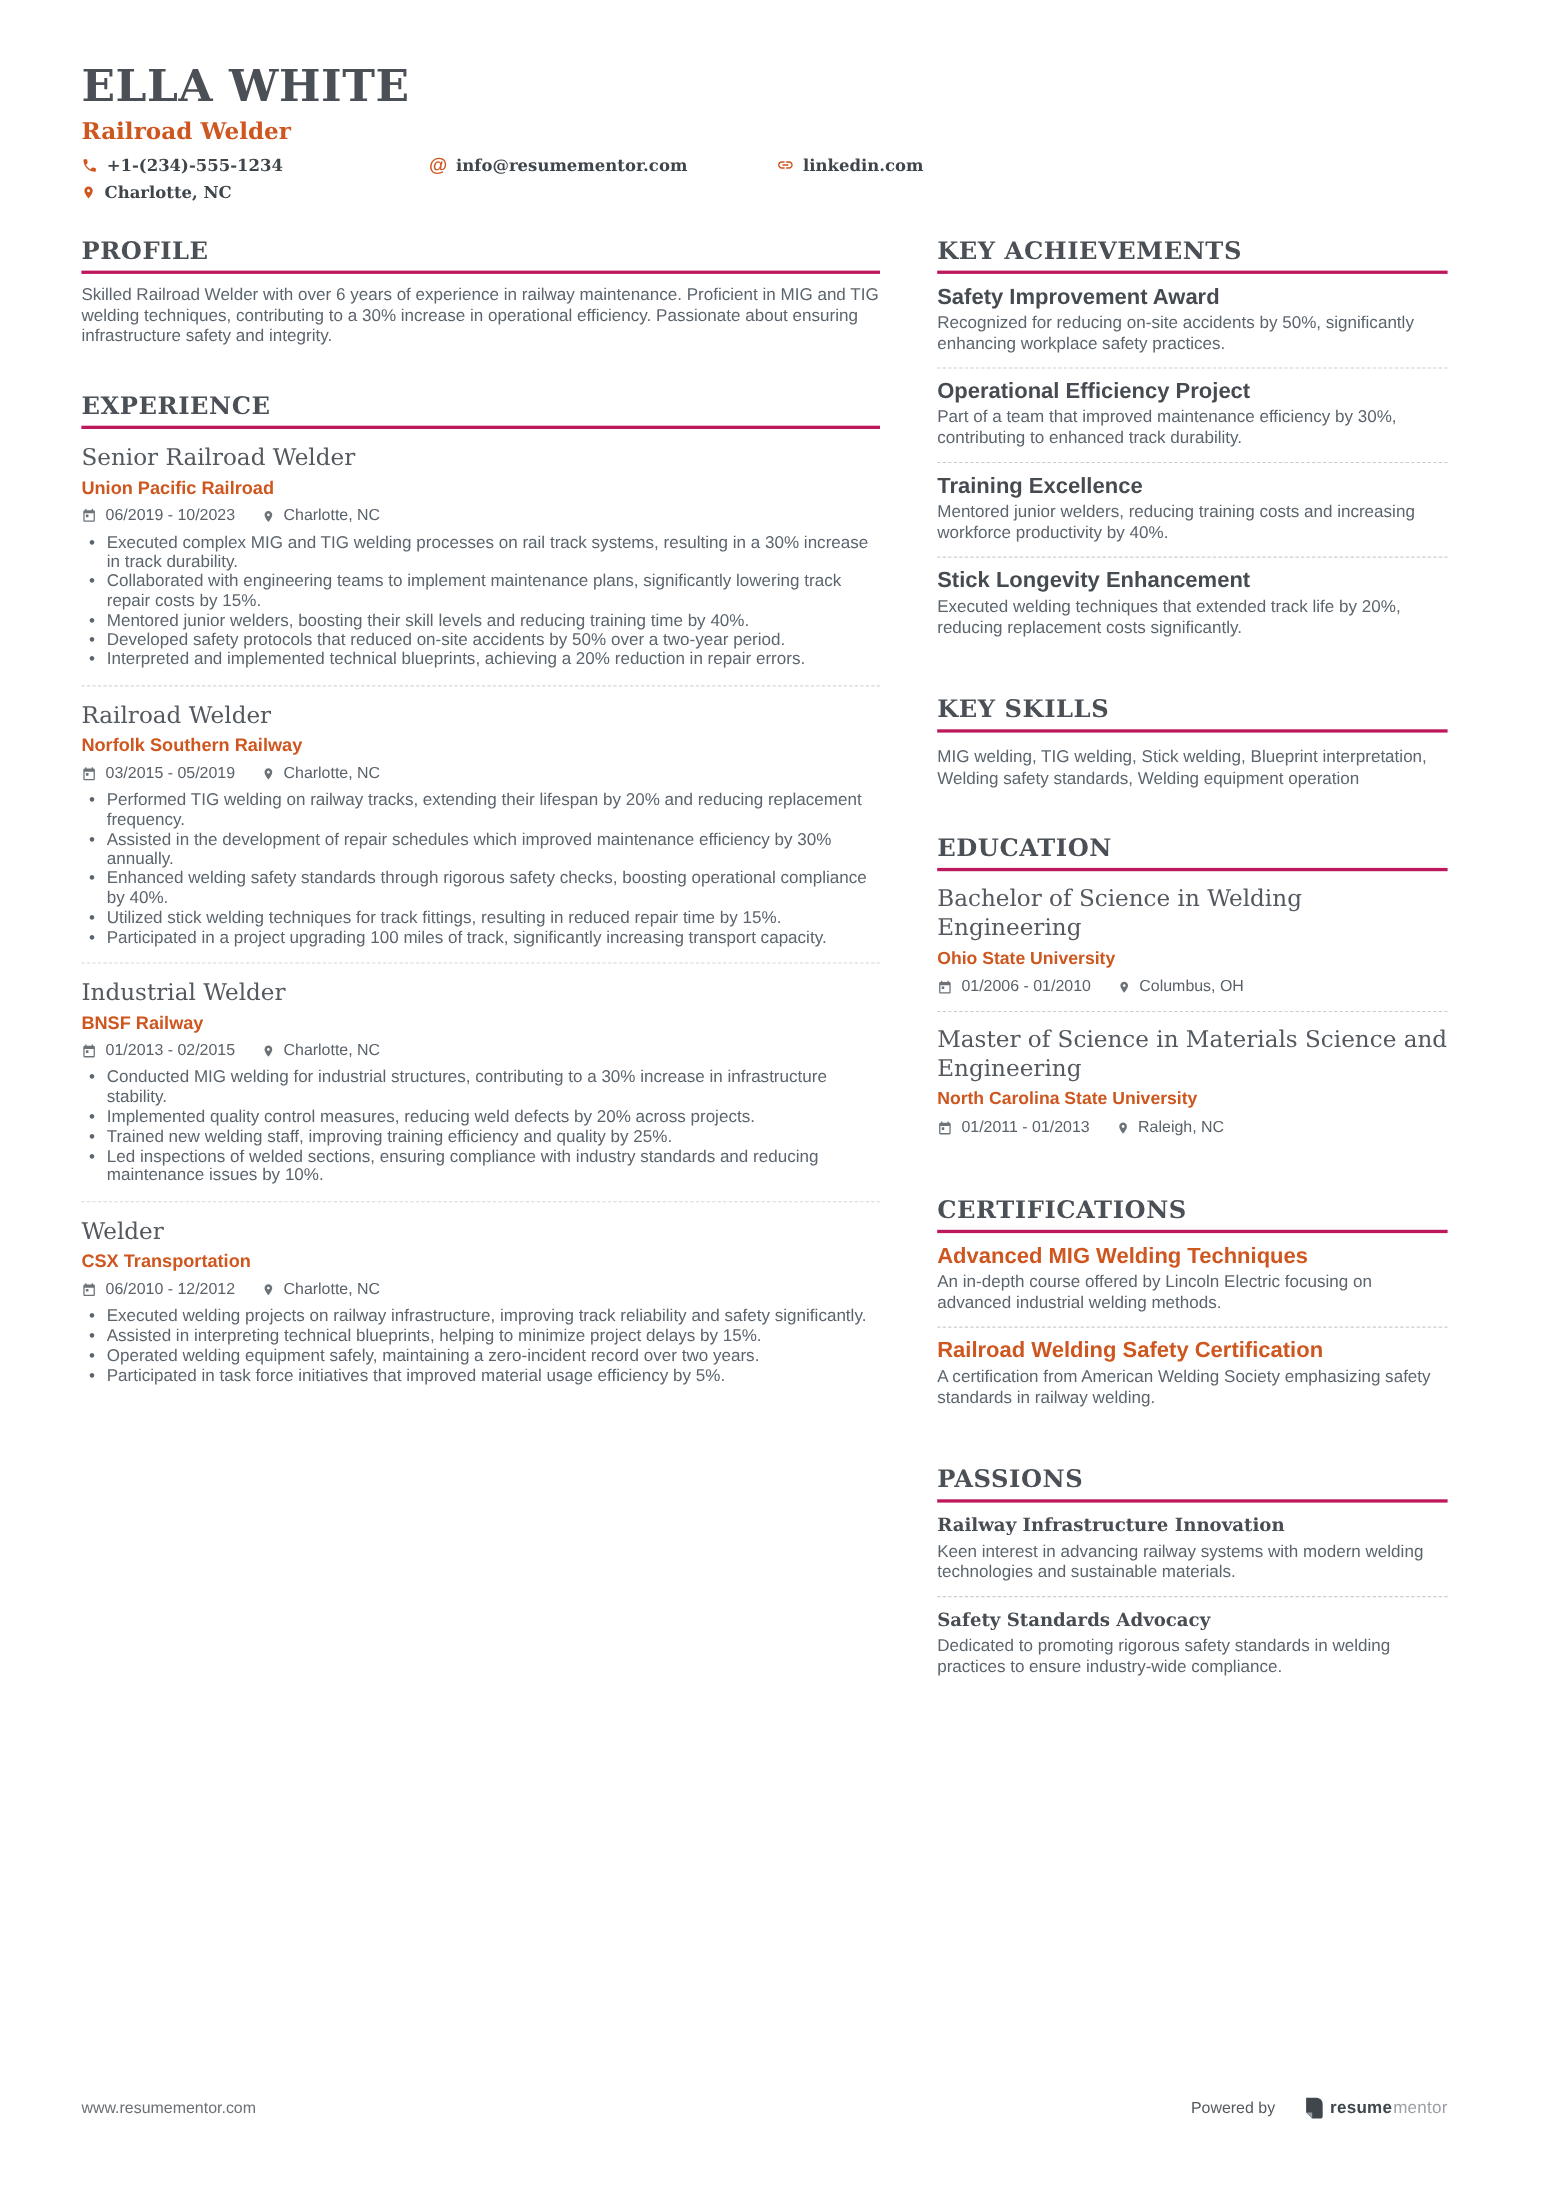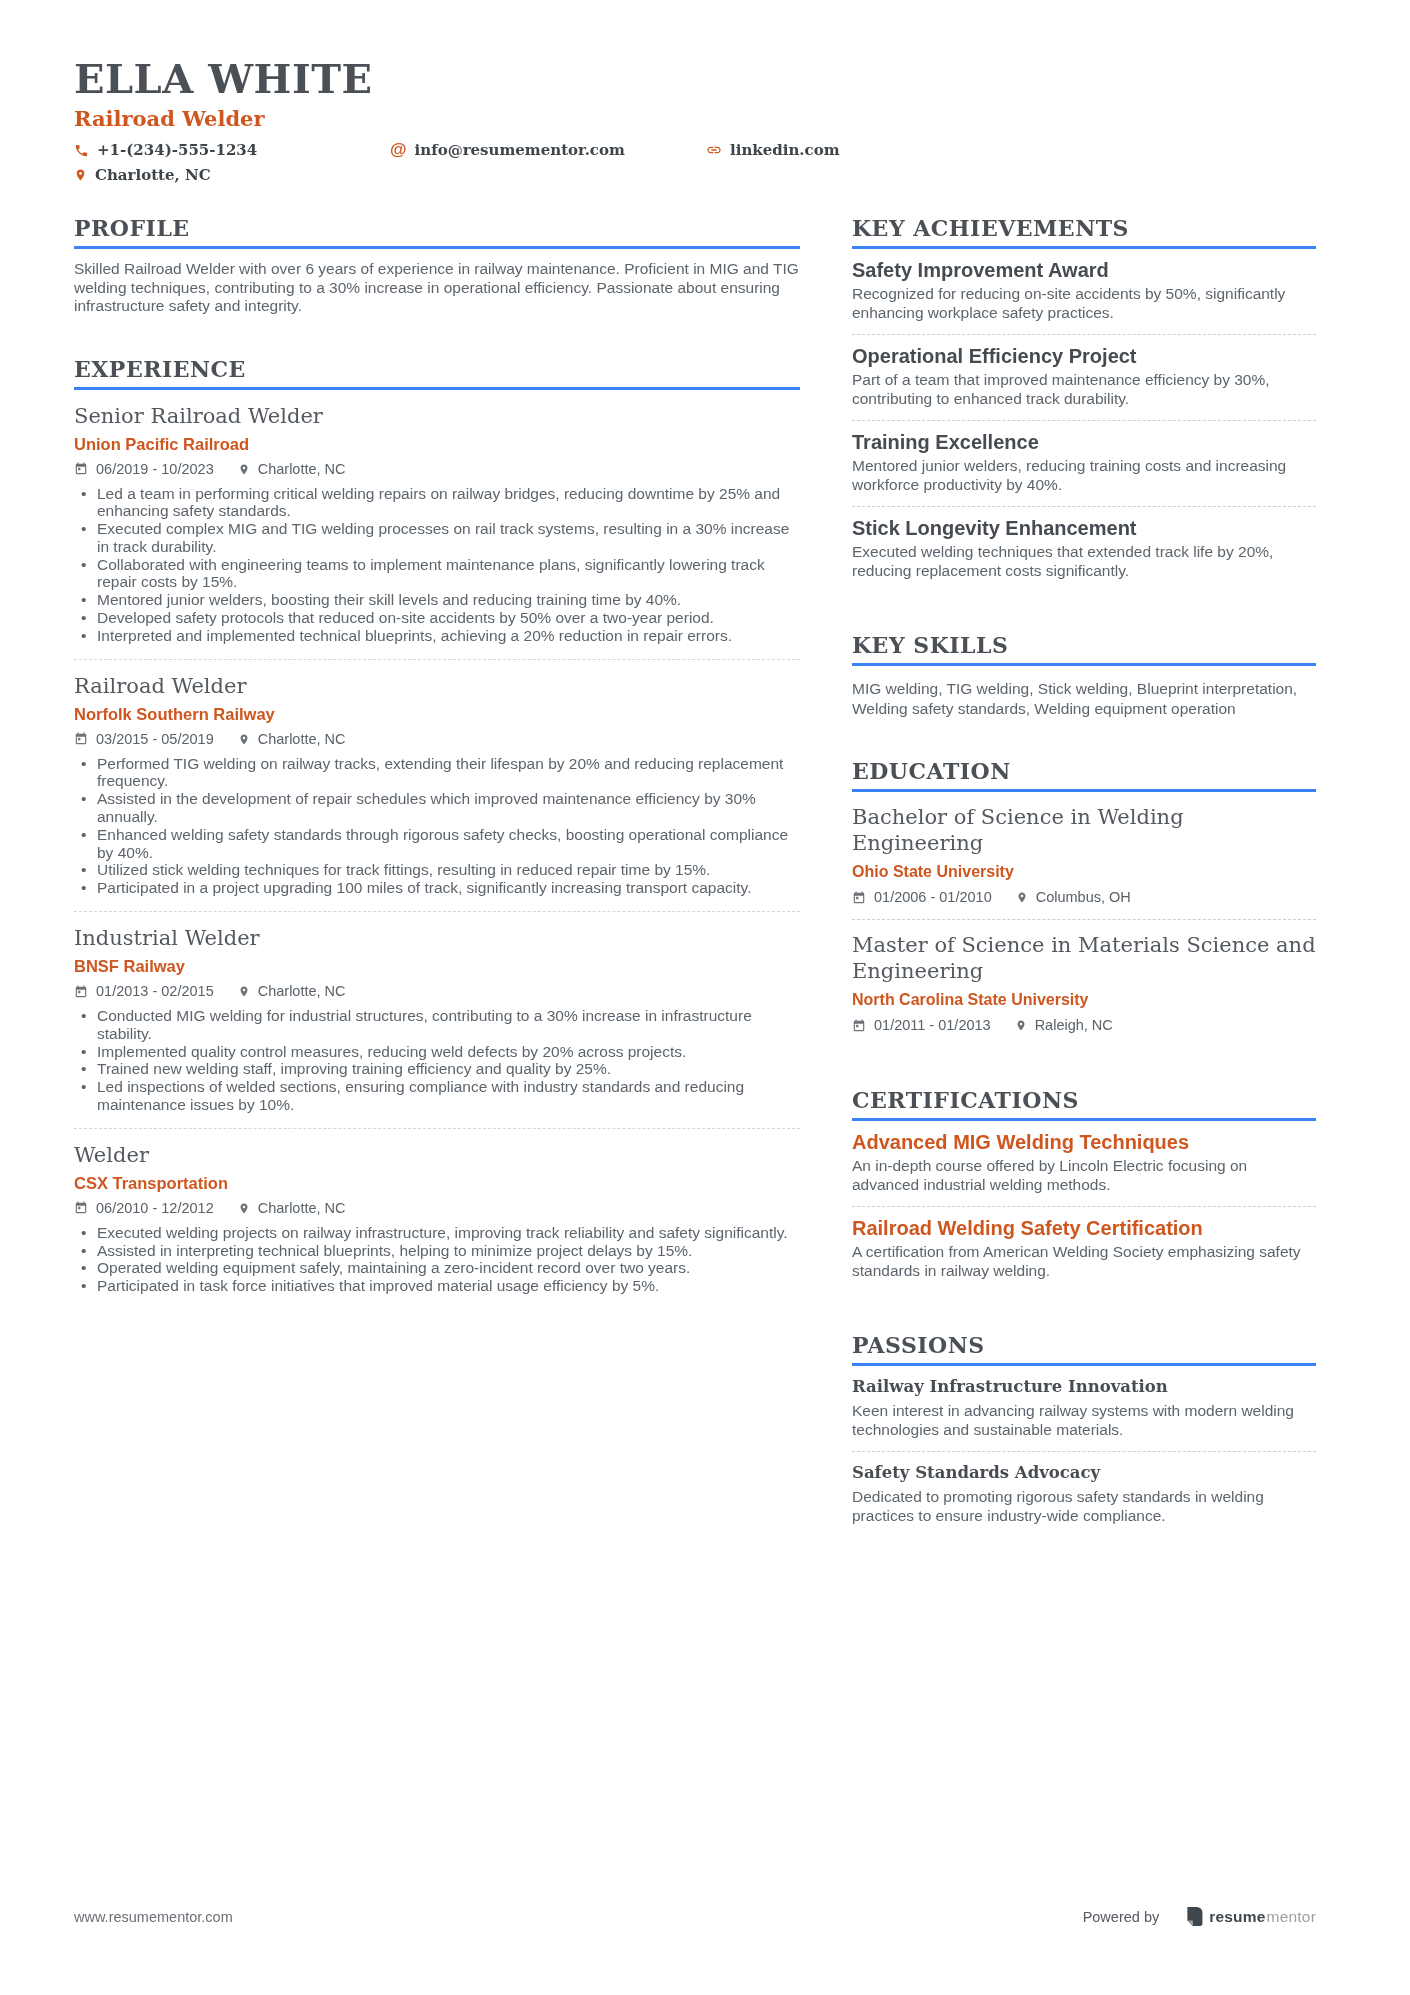--- a/index.html
+++ b/index.html
@@ -46,21 +46,21 @@
   .row2 { grid-column: 1 / 2; }
   
   .columns { display: flex; gap: 52px; margin-top: 31px; }
   .col-left { flex: 0 0 726px; min-width: 0; }
   .col-right { flex: 1 1 auto; min-width: 0; }
   h2.sec {
     margin: 0;
     font-family: "DejaVu Serif", "Liberation Serif", serif;
     font-weight: 700; font-size: 22px; line-height: 27px;
     letter-spacing: 0.5px; color: #4A5056;
-    border-bottom: 3px solid #3b82f6; padding-bottom: 4px;
+    border-bottom: 3px solid #be185d; padding-bottom: 4px;
   }
   section + section { margin-top: 40px; }
   .profile-text { margin: 11px 0 0; font-size: 15.5px; line-height: 18.5px; color: #5C656D; }
   
   .job { padding: 13px 0 14px; }
   .job + .job { border-top: 1px dashed #D3D7DA; }
   .jobs { margin-top: 0; }
   .job h3, .degree {
     margin: 0;
     font-family: "DejaVu Serif", "Liberation Serif", serif;
@@ -170,21 +170,20 @@
                 </span>
               <span class="dates">06/2019 - 10/2023</span>
               <span class="ico">
                   <svg width="12" height="15" viewBox="0 0 24 24" fill="currentColor">
                     <path d="M12 2C8.13 2 5 5.13 5 9c0 5.25 7 13 7 13s7-7.75 7-13c0-3.87-3.13-7-7-7zm0 9.5c-1.38 0-2.5-1.12-2.5-2.5s1.12-2.5 2.5-2.5 2.5 1.12 2.5 2.5-1.12 2.5-2.5 2.5z"></path>
                   </svg>
                 </span>
               <span>Charlotte, NC</span>
             </div>
             <ul class="bullets">
-              <li>Led a team in performing critical welding repairs on railway bridges, reducing downtime by 25% and enhancing safety standards.</li>
               <li>Executed complex MIG and TIG welding processes on rail track systems, resulting in a 30% increase in track durability.</li>
               <li>Collaborated with engineering teams to implement maintenance plans, significantly lowering track repair costs by 15%.</li>
               <li>Mentored junior welders, boosting their skill levels and reducing training time by 40%.</li>
               <li>Developed safety protocols that reduced on-site accidents by 50% over a two-year period.</li>
               <li>Interpreted and implemented technical blueprints, achieving a 20% reduction in repair errors.</li>
             </ul>
           </article>
 
           <article class="job">
             <h3>Railroad Welder</h3>

